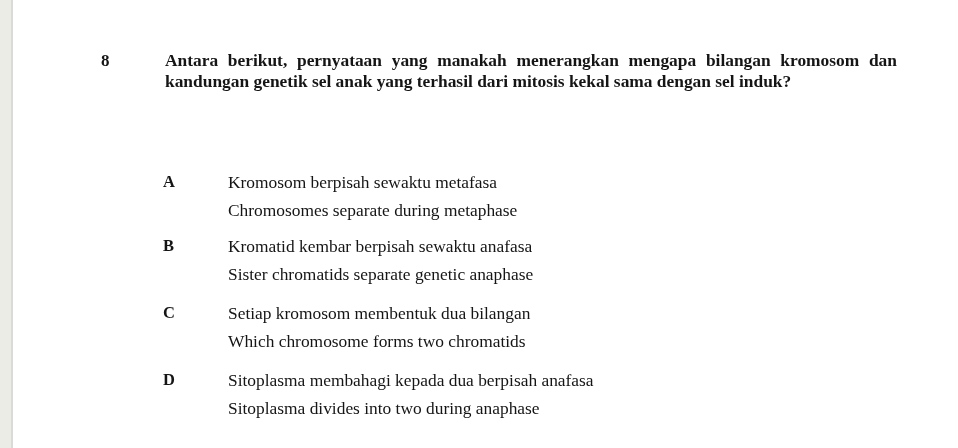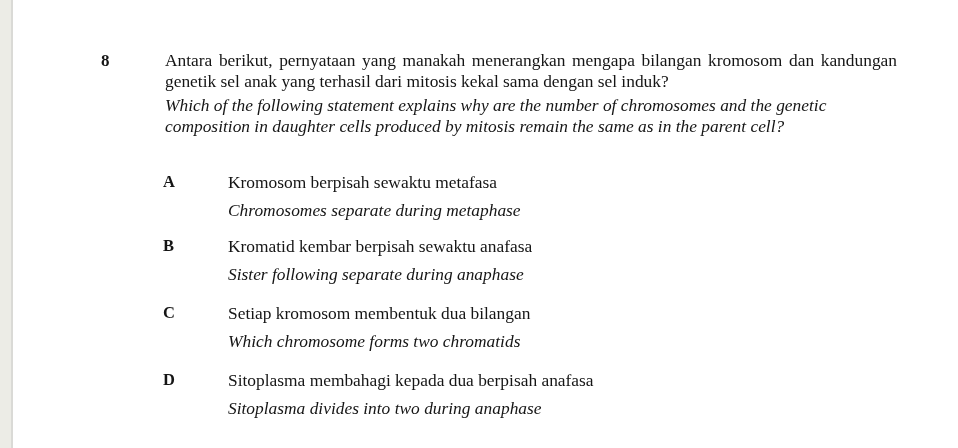--- a/index.html
+++ b/index.html
@@ -14,60 +14,59 @@
     background: #ecece6; border-right: 2px solid #dadad6;
   }
   .qnum {
     position: absolute; left: 101px; top: 51px;
     font-weight: bold; font-size: 17px; line-height: 20px;
   }
   .stem {
     position: absolute; left: 165px; top: 50px; width: 732px;
     font-size: 17.4px; line-height: 20.5px;
   }
-  .stem .malay { text-align: justify; text-align-last: left; }
+  .stem .malay { text-align: justify; text-align-last: left; font-weight: bold; }
   .stem .english { font-style: italic; margin-top: 4px; }
   .opt {
     position: absolute; left: 163px; width: 600px;
   }
   .opt .letter {
     position: absolute; left: 0; top: 0;
     font-weight: bold; font-size: 16.5px; line-height: 20px;
   }
   .opt .ms {
     position: absolute; left: 65px; top: 0; white-space: nowrap;
     font-size: 17.4px; line-height: 20px;
   }
   .opt .en {
     position: absolute; left: 65px; top: 28px; white-space: nowrap;
-    font-size: 17.4px; line-height: 20px; font-style: italic;
+    font-size: 17.4px; line-height: 20px; 
   }
 </style>
 </head>
 <body>
 
 <div class="left-margin"></div>
 
 <div class="qnum">8</div>
 
 <div class="stem">
   <div class="malay">Antara berikut, pernyataan yang manakah menerangkan mengapa bilangan kromosom dan kandungan genetik sel anak yang terhasil dari mitosis kekal sama dengan sel induk?</div>
-  <div class="english">Which of the following statement explains why are the number of chromosomes and the genetic composition in daughter cells produced by mitosis remain the same as in the parent cell?</div>
 </div>
 
 <div class="opt" style="top:172px;">
   <span class="letter">A</span>
   <span class="ms">Kromosom berpisah sewaktu metafasa</span>
   <span class="en">Chromosomes separate during metaphase</span>
 </div>
 
 <div class="opt" style="top:236px;">
   <span class="letter">B</span>
   <span class="ms">Kromatid kembar berpisah sewaktu anafasa</span>
-  <span class="en">Sister following separate during anaphase</span>
+  <span class="en">Sister chromatids separate genetic anaphase</span>
 </div>
 
 <div class="opt" style="top:303px;">
   <span class="letter">C</span>
   <span class="ms">Setiap kromosom membentuk dua bilangan</span>
   <span class="en">Which chromosome forms two chromatids</span>
 </div>
 
 <div class="opt" style="top:370px;">
   <span class="letter">D</span>

